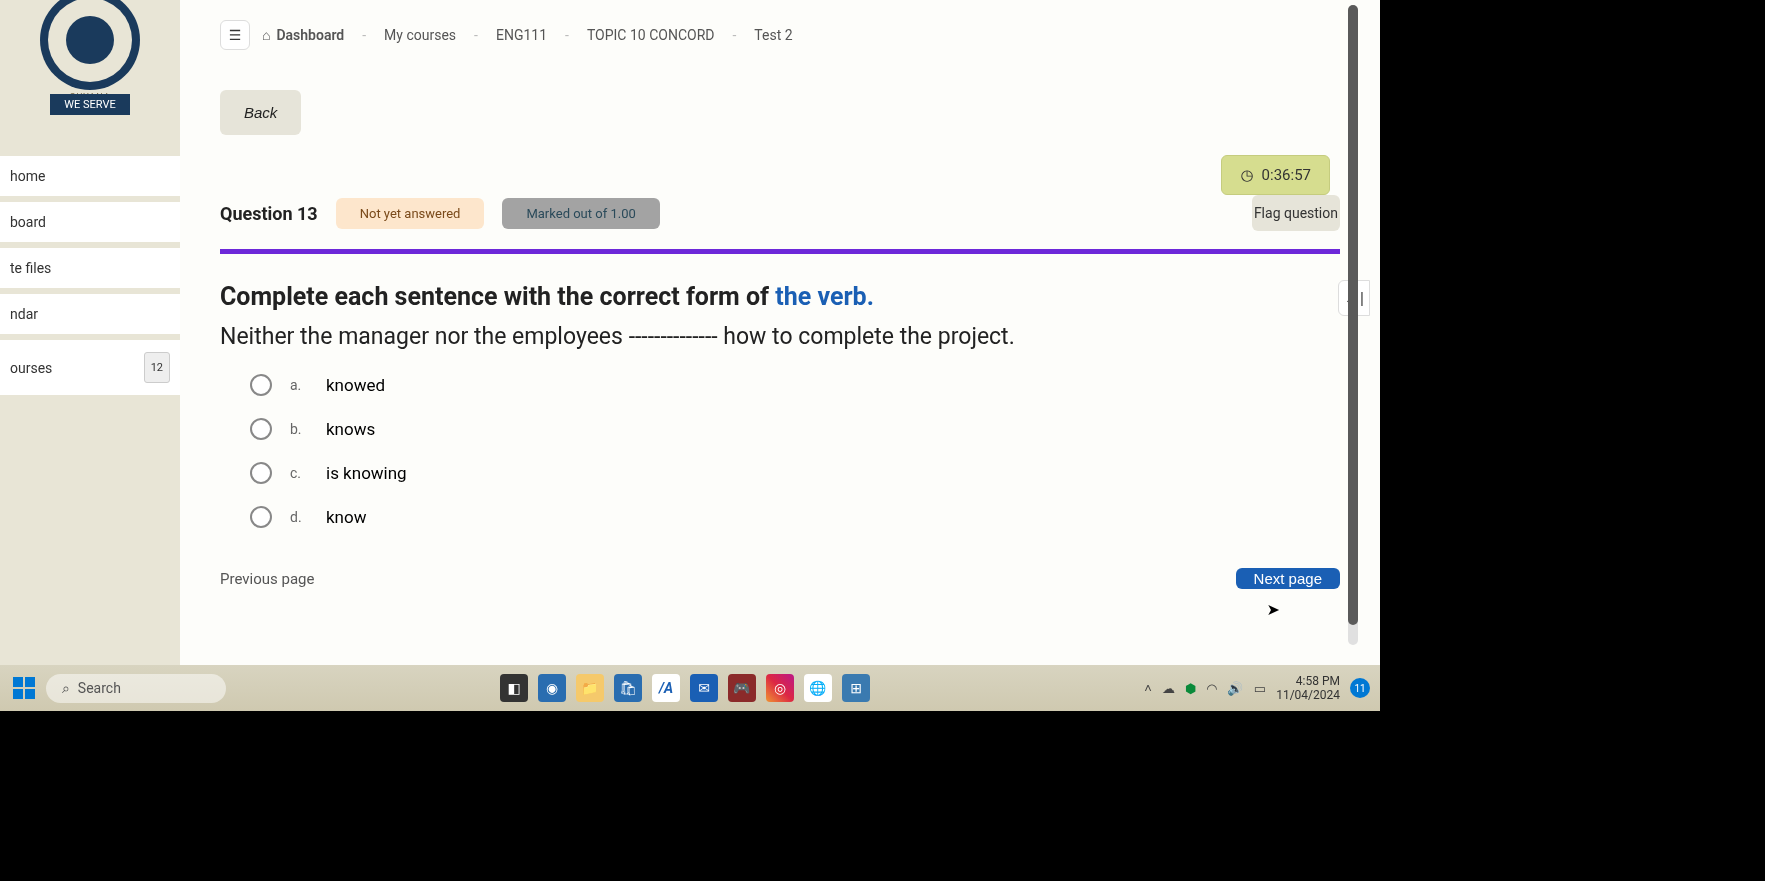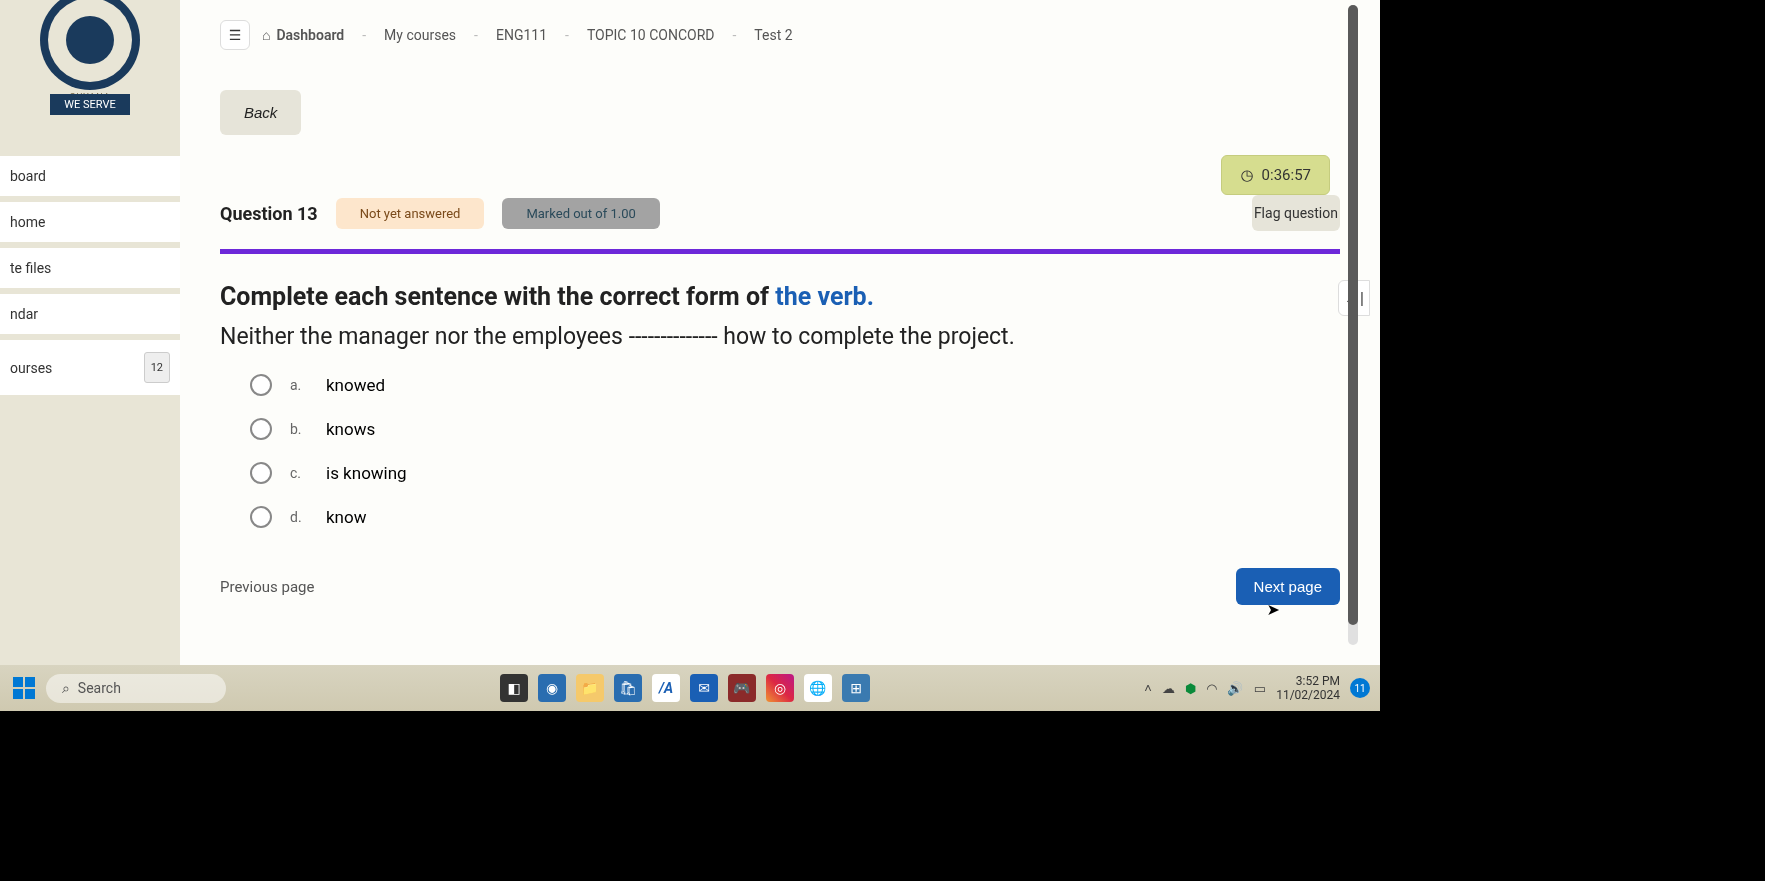--- a/index.html
+++ b/index.html
@@ -185,21 +185,21 @@
 .pager {
   display: flex;
   justify-content: space-between;
   align-items: center;
   margin-top: 40px;
 }
 .prev-link { color: #555; font-size: 15px; }
 .next-btn {
   background: #1a5fb4;
   color: #fff;
-  padding: 10px 18px;
+  padding: 2px 18px;
   border-radius: 6px;
   font-size: 15px;
   border: none;
 }
 .side-handle {
   position: absolute;
   right: 10px;
   top: 280px;
   width: 32px; height: 36px;
   background: #fff;
@@ -313,24 +313,24 @@
     <div class="logo-area">
       <div class="logo-circle">
           <div class="logo-inner">
             <div class="logo-pattern"></div>
           </div>
         </div>
       <div class="logo-sub">GUYANA</div>
       <div class="logo-banner">WE SERVE</div>
     </div>
     <div class="nav-item">
+      <span>home</span>
+    </div>
+    <div class="nav-item">
       <span>board</span>
-    </div>
-    <div class="nav-item">
-      <span>home</span>
     </div>
     <div class="nav-item">
       <span>te files</span>
     </div>
     <div class="nav-item">
       <span>ndar</span>
     </div>
     <div class="nav-item">
       <span>ourses</span>
       <span class="nav-badge">12</span>
@@ -444,21 +444,21 @@
     <div class="tb-icon" style="background:#3a7ab0;color:#fff">⊞</div>
   </div>
   <div class="tb-right">
     <span class="tb-tray-icon">˄</span>
     <span class="tb-tray-icon">☁</span>
     <span class="tb-tray-icon" style="color:#0a8a3a">⬢</span>
     <span class="tb-tray-icon">◠</span>
     <span class="tb-tray-icon">🔊</span>
     <span class="tb-tray-icon">▭</span>
     <div class="tb-time">
-      <div>3:52 PM</div>
-      <div>11/02/2024</div>
+      <div>4:58 PM</div>
+      <div>11/04/2024</div>
     </div>
     <div class="tb-badge">11</div>
   </div>
 </div>
 
 <div class="bezel-right"></div>
 <div class="bezel-bottom"></div>
 
 </body></html>

